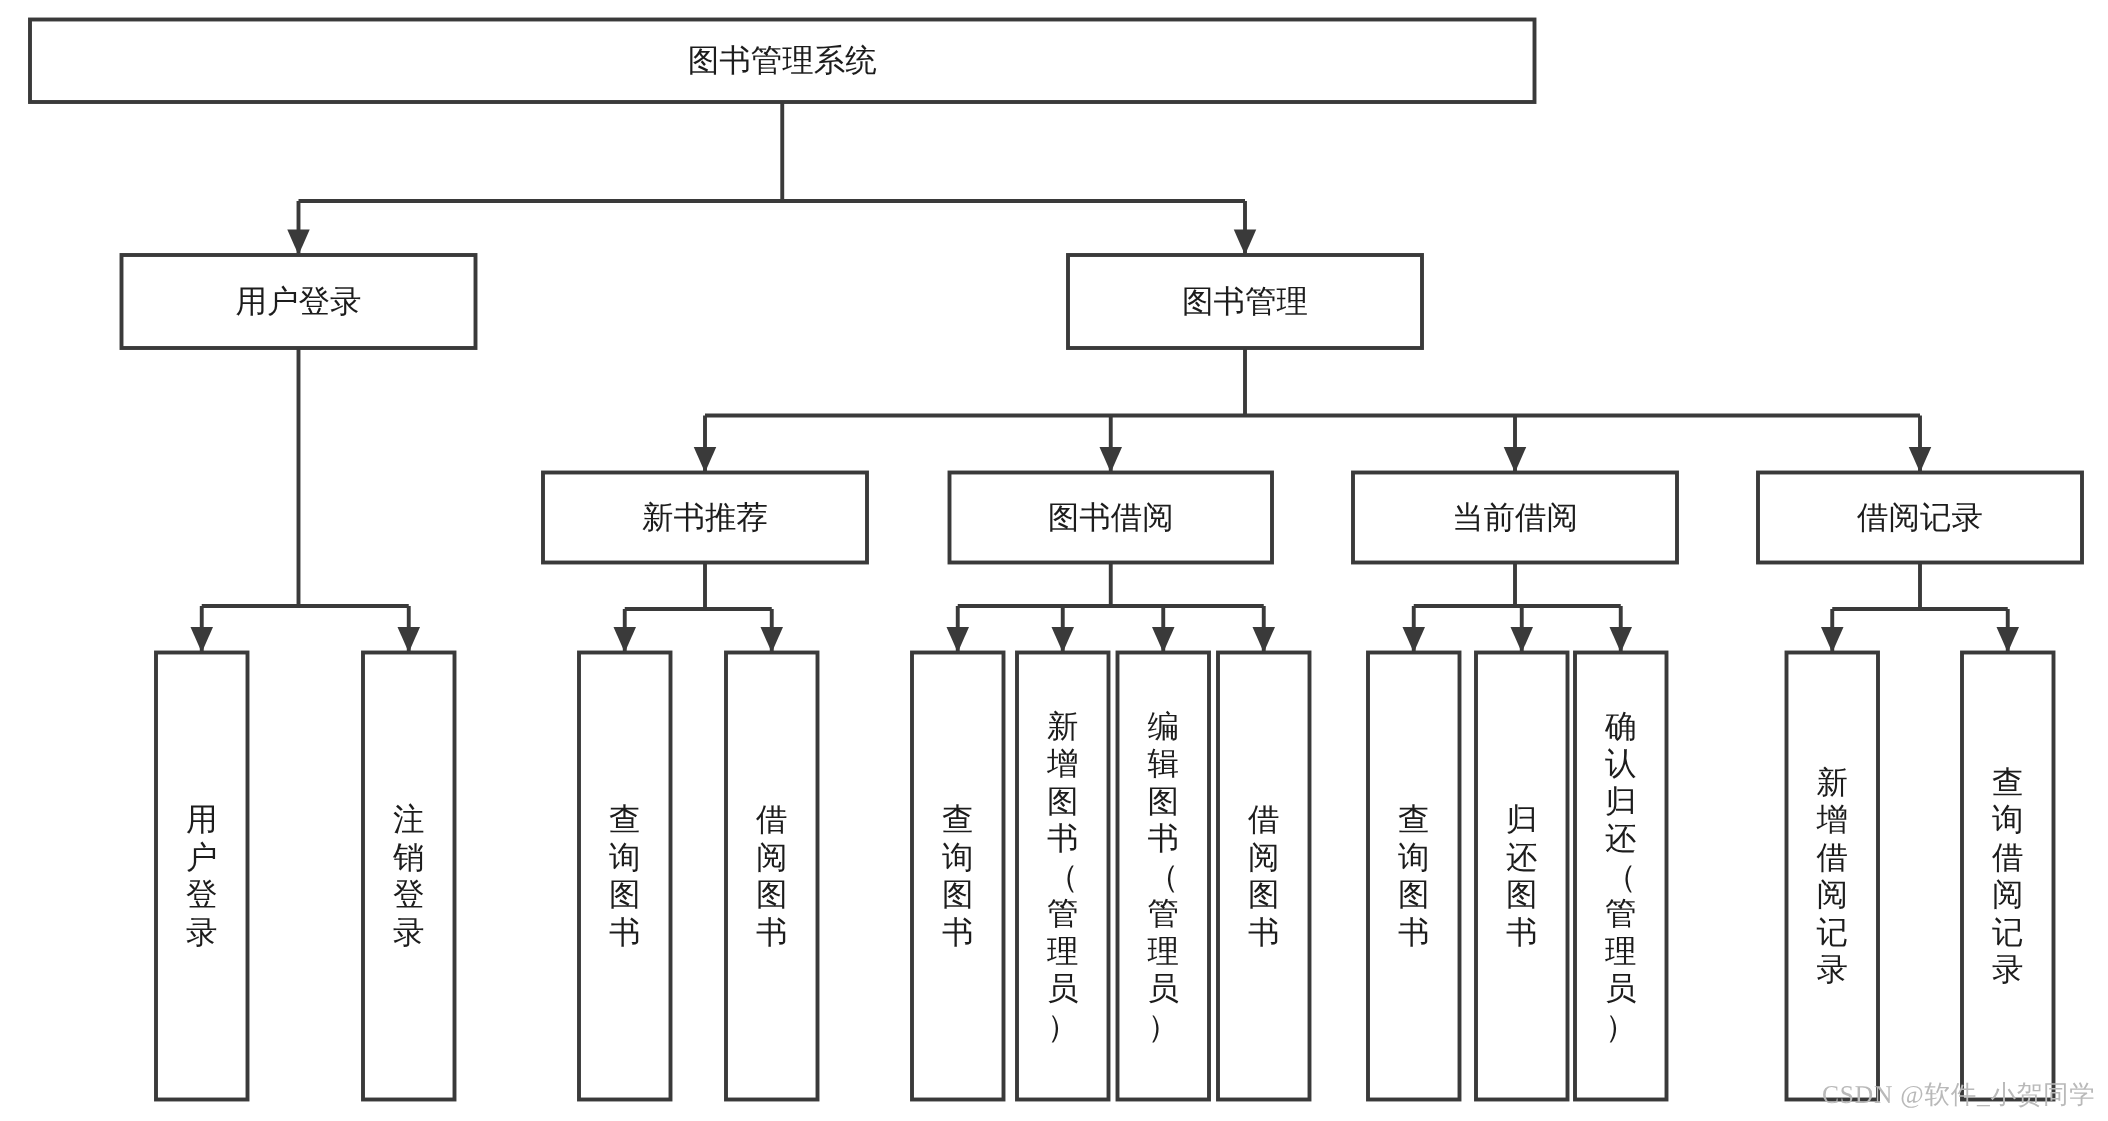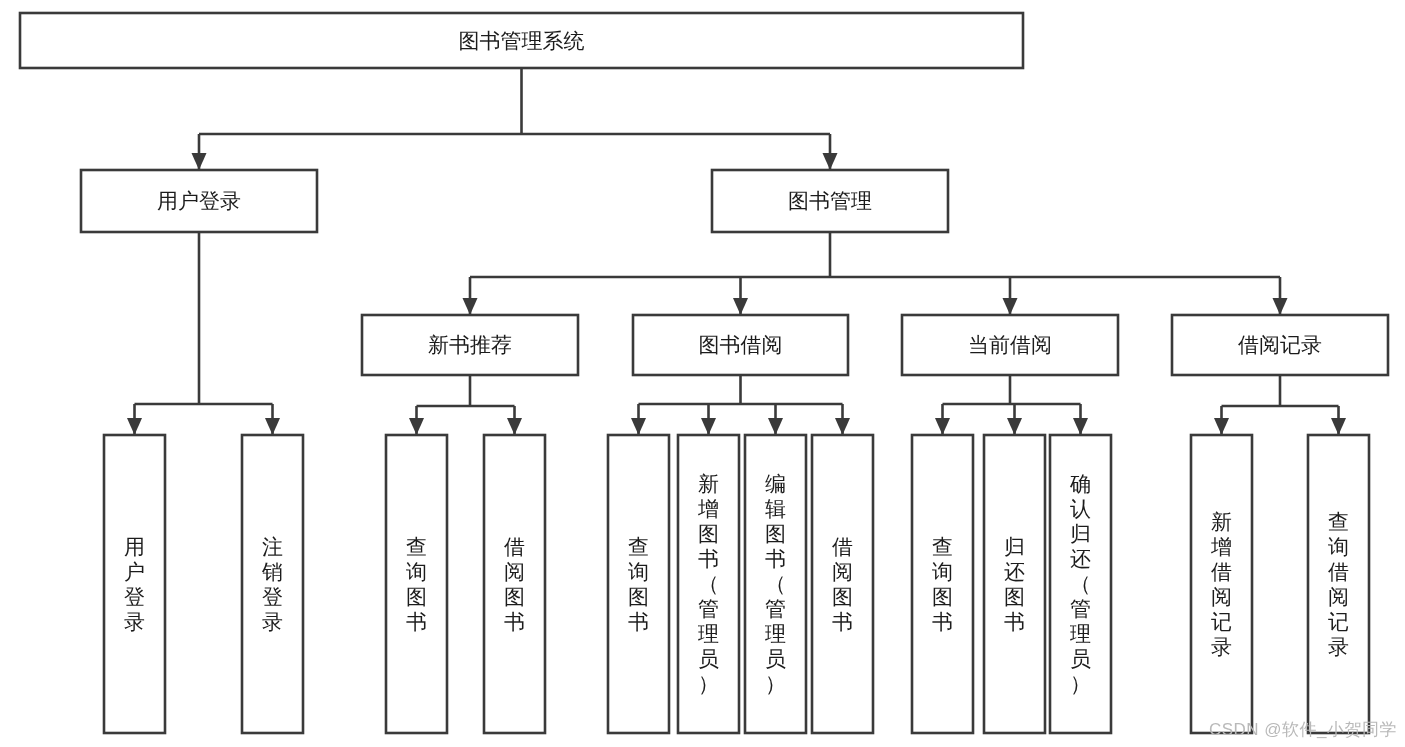--- a/index.html
+++ b/index.html
@@ -50,21 +50,21 @@
     stroke-linecap: butt;
   }
   .arrow-head {
     fill: #3a3a3a;
     stroke: none;
   }
   .watermark {
     position: absolute;
     right: 8px;
     bottom: 6px;
-    font-family: Liberation Sans, sans-serif;
+    font-family: Liberation Serif, serif;
     font-size: 17px;
     color: #b9b9b9;
     white-space: nowrap;
     letter-spacing: 0.5px;
     pointer-events: none;
   }
 </style>
 </head>
 <body>
 

